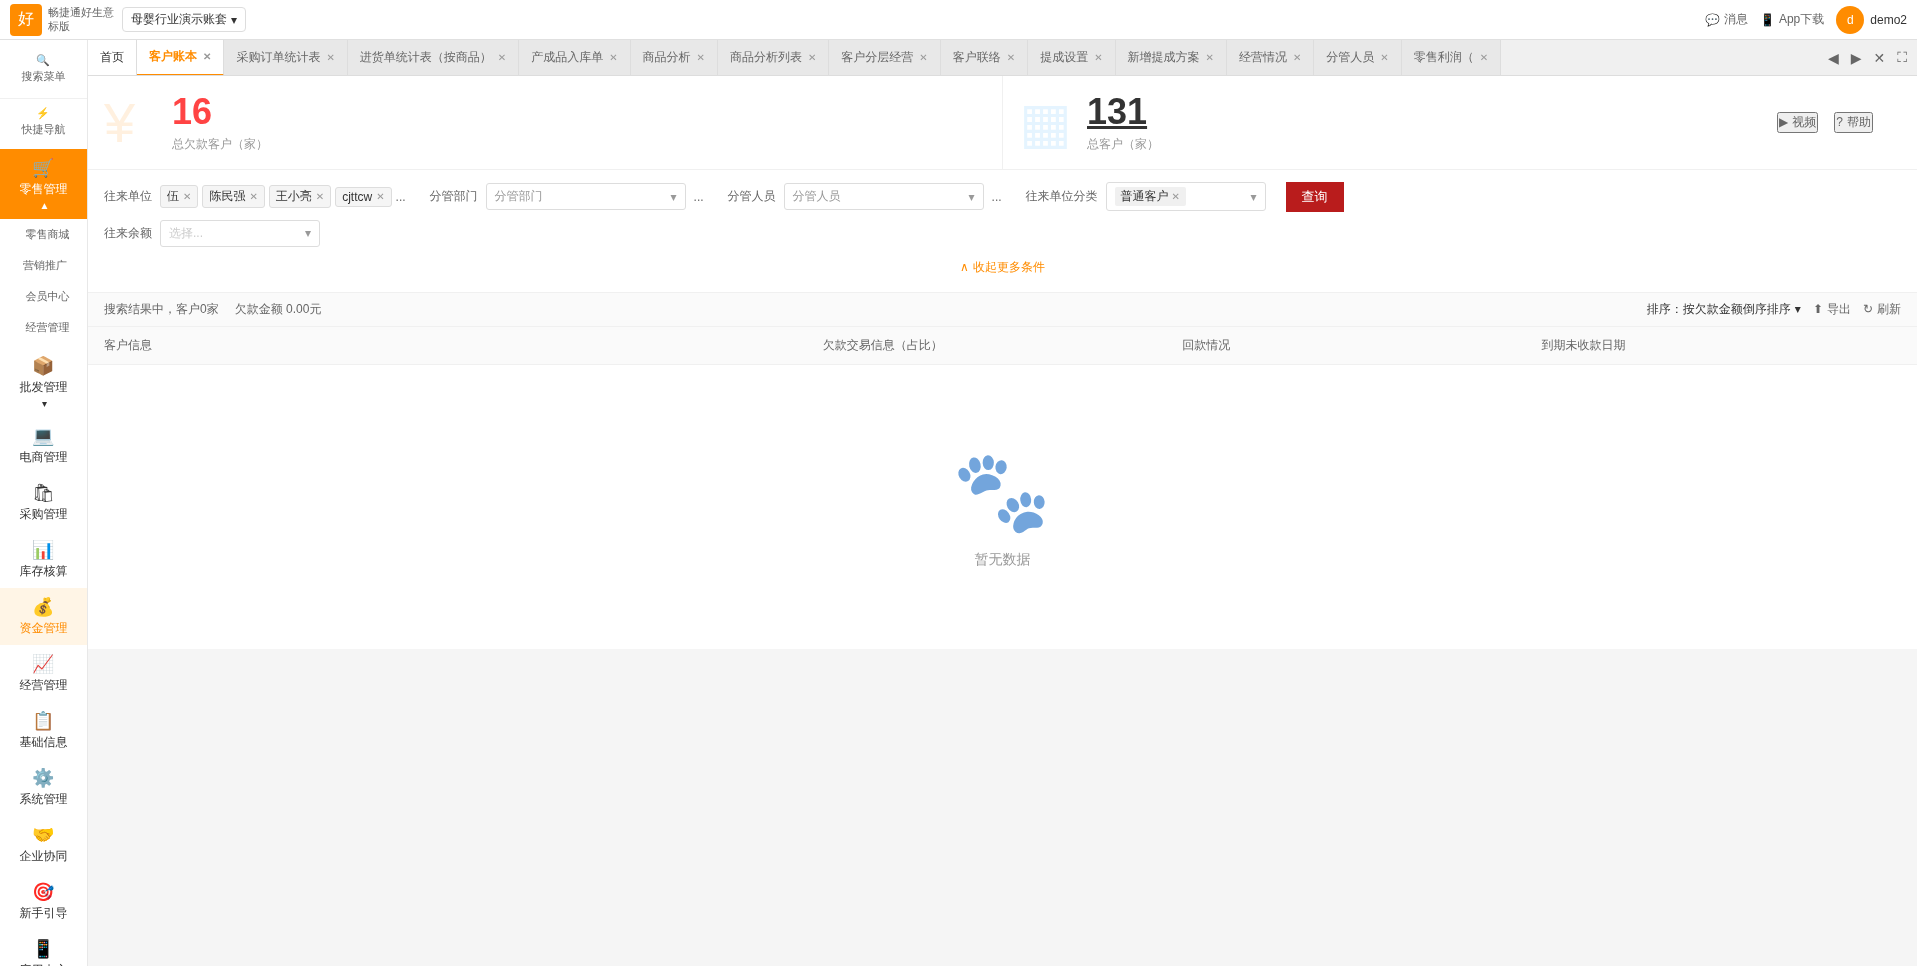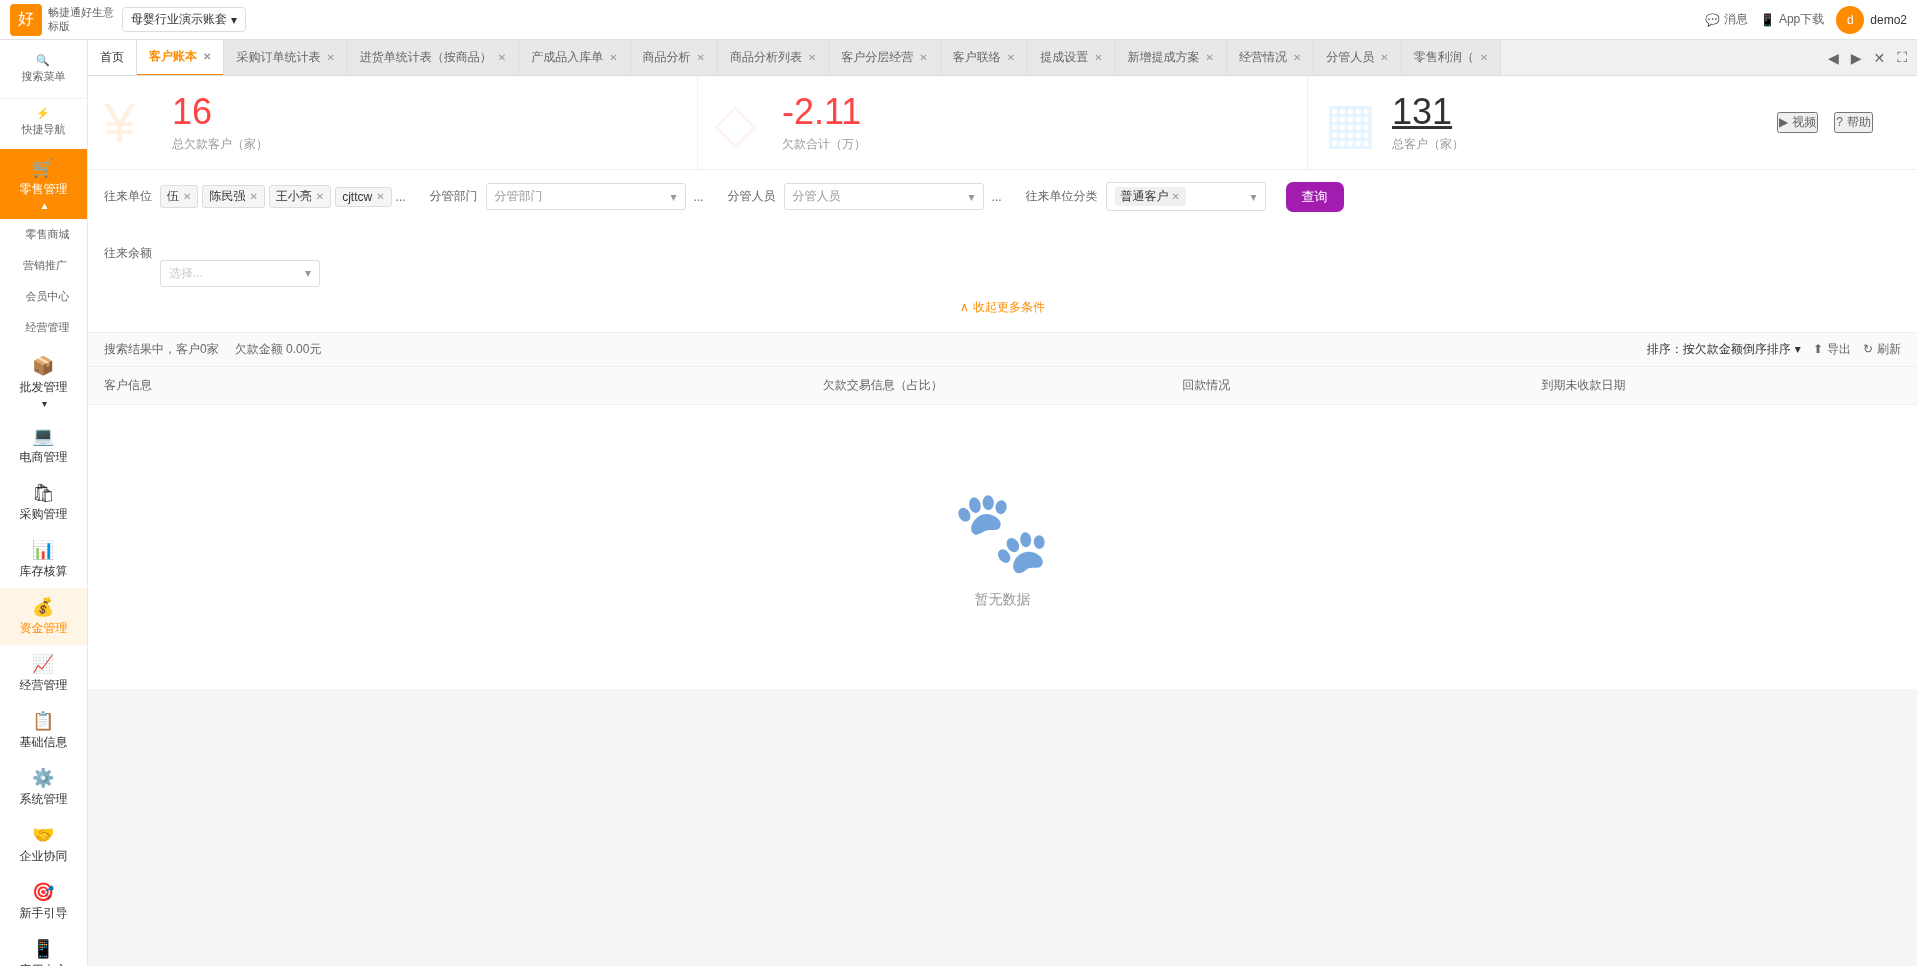--- a/index.html
+++ b/index.html
@@ -45,21 +45,21 @@
 
     
     .page-content { flex: 1; overflow-y: auto; background: #f5f5f5; }
 
     
     .stats-row { display: flex; background: #fff; border-bottom: 1px solid #f0f0f0; }
     .stat-card { flex: 1; padding: 16px 24px; display: flex; align-items: center; gap: 16px; border-right: 1px solid #f0f0f0; position: relative; }
     .stat-card:last-child { border-right: none; }
     .stat-card .stat-bg-icon { position: absolute; left: 16px; top: 50%; transform: translateY(-50%); opacity: 0.15; font-size: 50px; color: #ff8c00; }
     .stat-card .stat-info { margin-left: 60px; }
-    .stat-card .stat-value { font-size: 36px; font-weight: normal; color: #ff4444; line-height: 1.1; }
+    .stat-card .stat-value { font-size: 36px; font-weight: bold; color: #ff4444; line-height: 1.1; }
     .stat-card .stat-value.neutral { color: #333; text-decoration: underline; }
     .stat-card .stat-value.negative { color: #ff4444; }
     .stat-card .stat-label { font-size: 12px; color: #999; margin-top: 4px; }
     .stat-card-right { display: flex; gap: 16px; align-items: flex-end; margin-left: auto; padding-right: 20px; }
     .stat-card-right .help-btn { display: flex; align-items: center; gap: 4px; cursor: pointer; color: #666; font-size: 12px; }
 
     
     .filter-area { background: #fff; padding: 12px 16px; border-bottom: 1px solid #f0f0f0; }
     .filter-row { display: flex; align-items: center; flex-wrap: wrap; gap: 8px; margin-bottom: 8px; }
     .filter-row:last-child { margin-bottom: 0; }
@@ -84,21 +84,21 @@
     .table-header { display: flex; padding: 10px 16px; border-bottom: 1px solid #f0f0f0; background: #fafafa; }
     .table-col { flex: 1; font-size: 12px; color: #666; font-weight: 500; }
     .table-col:first-child { flex: 2; }
 
     
     .empty-state { display: flex; flex-direction: column; align-items: center; justify-content: center; padding: 80px 20px; }
     .empty-icon { font-size: 80px; color: #ffccaa; margin-bottom: 12px; }
     .empty-text { color: #999; font-size: 14px; }
 
     
-    .query-btn { background: #a21caf; color: white; border: none; border-radius: 7px; padding: 6px 16px; cursor: pointer; font-size: 13px; white-space: nowrap; }
+    .query-btn { background: #b91c1c; color: white; border: none; border-radius: 0; padding: 6px 16px; cursor: pointer; font-size: 13px; white-space: nowrap; }
   </style>
 </head>
 <body>
 
 <div class="top-bar">
   <div class="logo">
     <div class="logo-icon">好</div>
     <div class="logo-text">
       <div>畅捷通好生意</div>
       <div>标版</div>
@@ -273,27 +273,20 @@
     </div>
 
     <div class="page-content">
 
       <div class="stats-row">
         <div class="stat-card">
           <div class="stat-bg-icon" style="font-size:56px;color:#ff8c00;opacity:0.12;">¥</div>
           <div class="stat-info">
             <div class="stat-value negative">16</div>
             <div class="stat-label">总欠款客户（家）</div>
-          </div>
-        </div>
-        <div class="stat-card">
-          <div class="stat-bg-icon" style="font-size:56px;color:#ffaaaa;opacity:0.15;">◇</div>
-          <div class="stat-info">
-            <div class="stat-value negative">-2.11</div>
-            <div class="stat-label">欠款合计（万）</div>
           </div>
         </div>
         <div class="stat-card">
           <div class="stat-bg-icon" style="font-size:56px;color:#aaddff;opacity:0.3;">▦</div>
           <div class="stat-info">
             <div class="stat-value neutral">131</div>
             <div class="stat-label">总客户（家）</div>
           </div>
           <div class="stat-card-right">
             <button class="help-btn">
@@ -347,21 +340,21 @@
             <div class="selected-tag">
               <span>普通客户</span>
               <span style="cursor:pointer;color:#999;font-size:10px;">✕</span>
             </div>
             <span>▾</span>
           </div>
           <button class="query-btn" style="margin-left:12px;">查询</button>
         </div>
         <div class="filter-row">
           <span class="filter-label">往来余额</span>
-          <div class="filter-select" style="min-width:160px;margin-top:40px;">
+          <div class="filter-select" style="min-width:160px;">
             <span style="color:#ccc;">选择...</span>
             <span>▾</span>
           </div>
         </div>
         <button class="collapse-btn">
           <span>∧</span>
           <span>收起更多条件</span>
         </button>
       </div>
 

